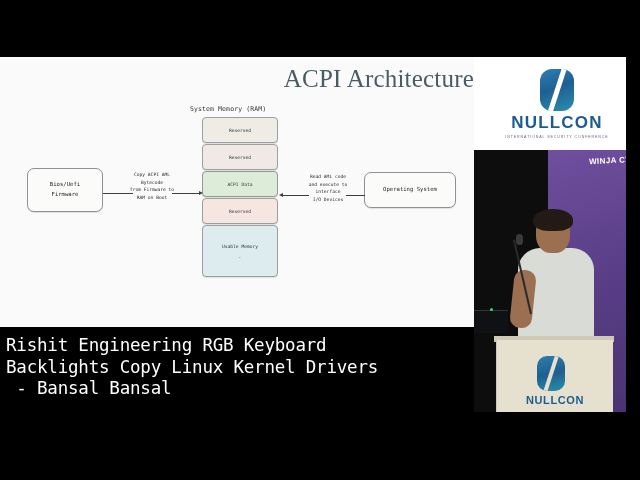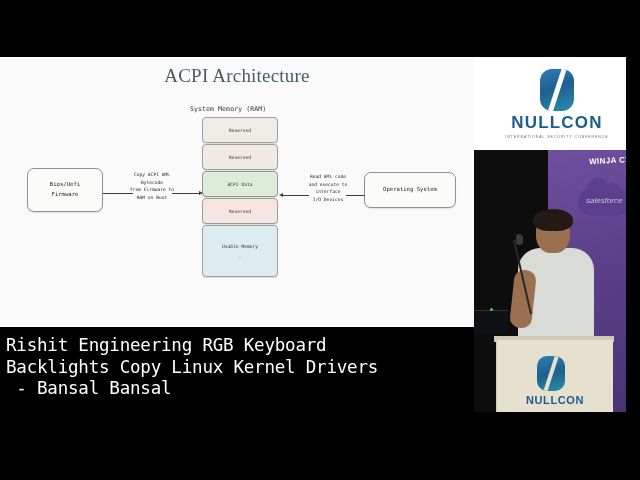--- a/index.html
+++ b/index.html
@@ -39,23 +39,23 @@
     position: absolute;
     left: 0; top: 57px;
     width: 474px; height: 270px;
     background: #fafafa;
     overflow: hidden;
   }
   .slide-title {
     position: absolute;
     top: 8px;
     left: 0; right: 0;
-    text-align: center;
+    text-align: right;
     font-family: "Liberation Serif", serif;
-    font-size: 19px;
+    font-size: 25px;
     color: #4a5c63;
     letter-spacing: .2px;
   }
 
   
   .mem-header {
     position: absolute;
     left: 190px;
     top: 48px;
     width: 100px;
@@ -479,24 +479,20 @@
     <div class="logo-panel">
       <div class="logo-mark"></div>
       <div class="logo-word">NULLCON</div>
       <div class="logo-tag">INTERNATIONAL SECURITY CONFERENCE</div>
     </div>
 
     <div class="stage-photo">
       <div class="dark-wall"></div>
       <div class="backdrop">
         <div class="backdrop-text">WINJA CTF</div>
-        <div class="cloud-logo">
-          <div class="cloud-shape"></div>
-          <div class="cloud-word">salesforce</div>
-        </div>
       </div>
 
       <div class="laptop"></div>
       <div class="green-led"></div>
 
       <div class="speaker">
         <div class="torso"></div>
         <div class="arm-left"></div>
         <div class="head"></div>
         <div class="hair"></div>

